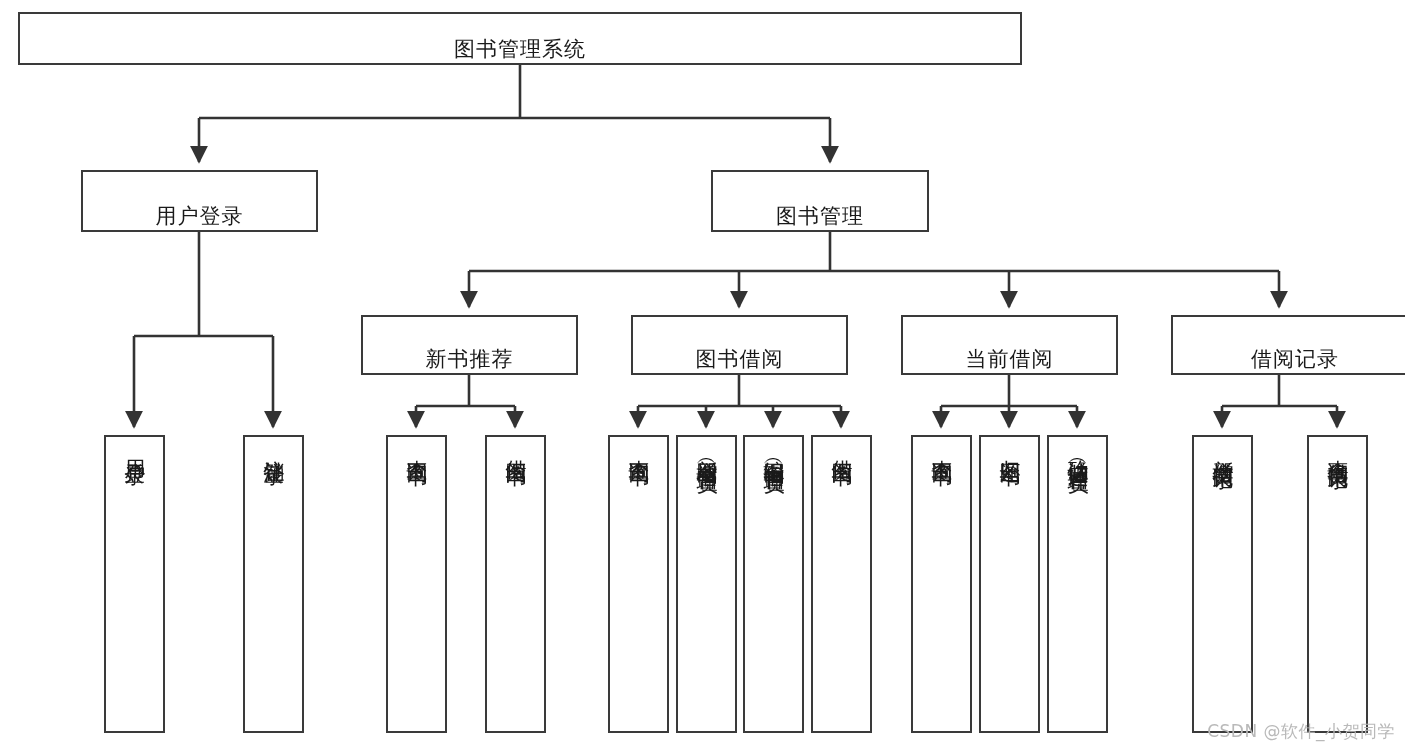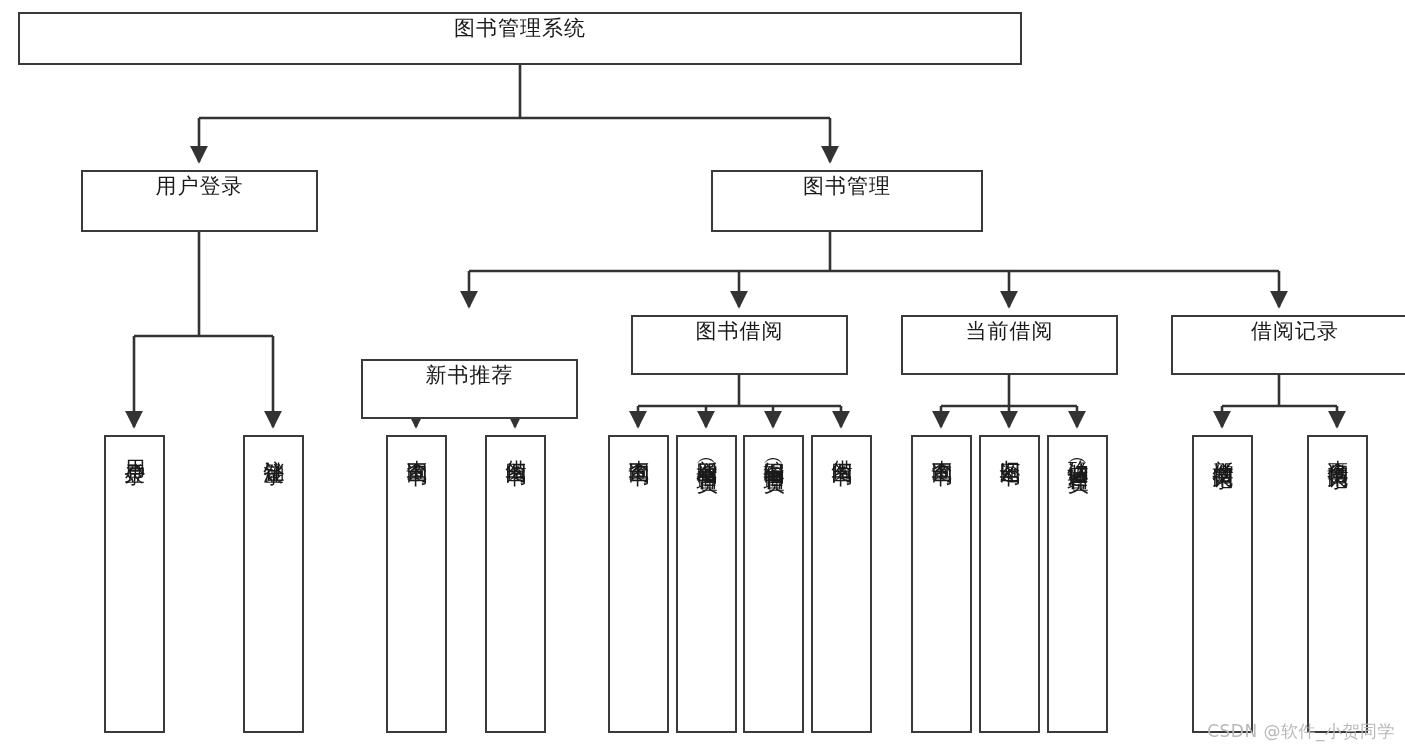--- a/index.html
+++ b/index.html
@@ -24,21 +24,21 @@
     width: 1405px;
     height: 747px;
     pointer-events: none;
   }
   .node {
     position: absolute;
     box-sizing: border-box;
     background: #ffffff;
     border: 2px solid #3a3a3a;
     display: flex;
-    align-items: flex-start;
+    align-items: flex-end;
     justify-content: center;
     color: #1a1a1a;
   }
   .node.horiz {
     font-size: 21px;
     letter-spacing: 1px;
   }
   .node.vert {
     writing-mode: vertical-rl;
     text-orientation: upright;
@@ -121,25 +121,25 @@
     </g>
   </svg>
 
   <div class="node horiz" style="left:18px; top:12px; width:1004px; height:53px;">
     <span class="label">图书管理系统</span>
   </div>
 
   <div class="node horiz" style="left:81px; top:170px; width:237px; height:62px;">
     <span class="label">用户登录</span>
   </div>
-  <div class="node horiz" style="left:711px; top:170px; width:272px; height:62px;">
+  <div class="node horiz" style="left:711px; top:170px; width:218px; height:62px;">
     <span class="label">图书管理</span>
   </div>
 
-  <div class="node horiz" style="left:361px; top:315px; width:217px; height:60px;margin-top:44px;">
+  <div class="node horiz" style="left:361px; top:315px; width:217px; height:60px;">
     <span class="label">新书推荐</span>
   </div>
   <div class="node horiz" style="left:631px; top:315px; width:217px; height:60px;">
     <span class="label">图书借阅</span>
   </div>
   <div class="node horiz" style="left:901px; top:315px; width:217px; height:60px;">
     <span class="label">当前借阅</span>
   </div>
   <div class="node horiz" style="left:1171px; top:315px; width:248px; height:60px;">
     <span class="label">借阅记录</span>

